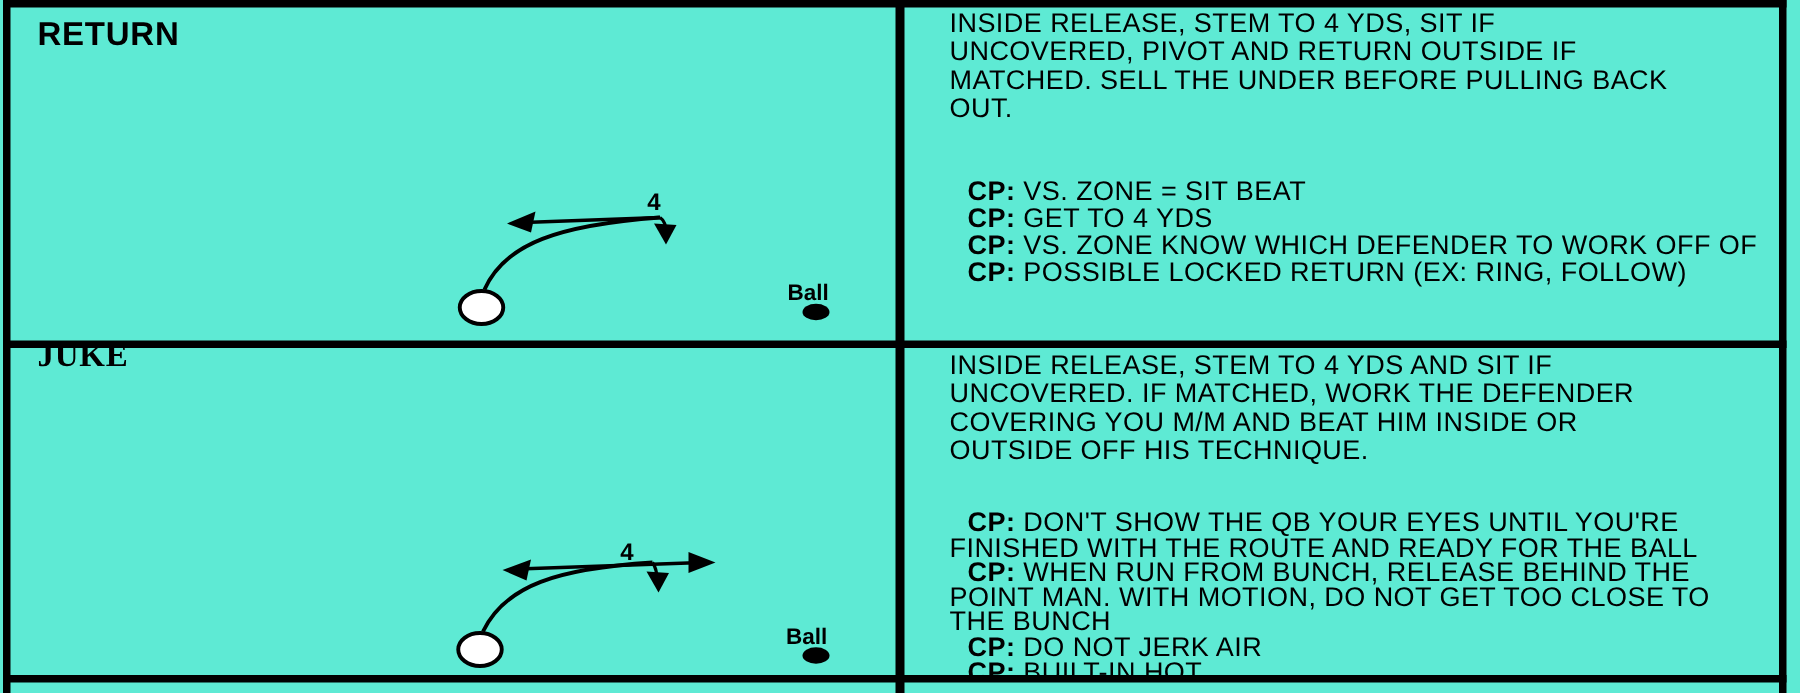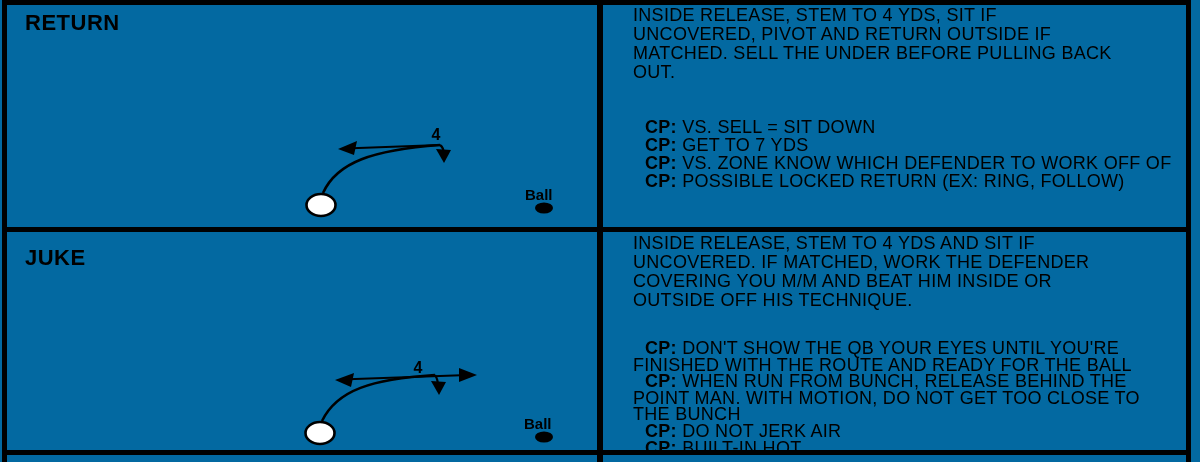--- a/index.html
+++ b/index.html
@@ -1,36 +1,36 @@
 <!DOCTYPE html>
 <html><head>
 <meta charset="utf-8">
 <style>
   html,body { margin:0; padding:0; background:#ffffff; }
   .sheet {
     position:relative; width:1200px; height:462px;
-    background:#0369a1; color:#000000;
+    background:#5eead4; color:#000000;
     font-family:"Liberation Sans", sans-serif;
     overflow:hidden;
   }
   .bar { position:absolute; background:#000000; }
   .bar-top    { left:2px;    top:0;      width:1189px; height:5px; }
   .bar-left   { left:2px;    top:0;      width:5px;    height:462px; }
   .bar-right  { left:1186px; top:0;      width:5px;    height:462px; }
   .bar-mid-v  { left:597px;  top:0;      width:6px;    height:462px; }
   .bar-row    { left:2px;    top:227px;  width:1189px; height:5px; }
   .bar-bottom { left:2px;    top:450px;  width:1189px; height:5px; }
 
   .cell-title {
     position:absolute; left:25px;
     font-weight:bold; font-size:22px; letter-spacing:0.5px;
     white-space:pre;
   }
   .title-return { top:10px; }
-  .title-juke   { top:245px; }
+  .title-juke   { top:224px;font-family:Liberation Serif, serif; }
 
   .diag { position:absolute; left:7px; width:590px; height:223px; }
   .diag-return { top:4px; }
   .diag-juke   { top:232px; }
 
   .textcol {
     position:absolute; left:633px; width:582px;
     font-size:18px; letter-spacing:0.3px; white-space:pre;
   }
   .desc { line-height:19px; }
@@ -76,21 +76,21 @@
     <text class="diag-label" x="429" y="136" text-anchor="middle">4</text>
 
     <text class="ball-label" x="518" y="196">Ball</text>
     <ellipse class="route-fill" cx="537" cy="204" rx="9" ry="5.5"></ellipse>
   </svg>
 
   <div class="textcol desc desc-return">INSIDE RELEASE, STEM TO 4 YDS, SIT IF
 UNCOVERED, PIVOT AND RETURN OUTSIDE IF
 MATCHED. SELL THE UNDER BEFORE PULLING BACK
 OUT.</div>
-  <div class="textcol cps-return"><div class="cp-line"><b>CP:</b><span> VS. SELL = SIT DOWN</span></div><div class="cp-line"><b>CP:</b><span> GET TO 7 YDS</span></div><div class="cp-line"><b>CP:</b><span> VS. ZONE KNOW WHICH DEFENDER TO WORK OFF OF</span></div><div class="cp-line"><b>CP:</b><span> POSSIBLE LOCKED RETURN (EX: RING, FOLLOW)</span></div></div>
+  <div class="textcol cps-return"><div class="cp-line"><b>CP:</b><span> VS. ZONE = SIT BEAT</span></div><div class="cp-line"><b>CP:</b><span> GET TO 4 YDS</span></div><div class="cp-line"><b>CP:</b><span> VS. ZONE KNOW WHICH DEFENDER TO WORK OFF OF</span></div><div class="cp-line"><b>CP:</b><span> POSSIBLE LOCKED RETURN (EX: RING, FOLLOW)</span></div></div>
 
   <div class="cell-title title-juke">JUKE</div>
 
   <svg class="diag diag-juke" viewBox="0 0 590 223">
 
     <ellipse class="player-o" cx="313" cy="201" rx="14.5" ry="11"></ellipse>
 
     <path class="route-line" d="M 315 189 C 330 158, 365 147, 428 143"></path>
 
     <path class="route-thin" d="M 428 143 C 430 146, 431 150, 431 154"></path>

